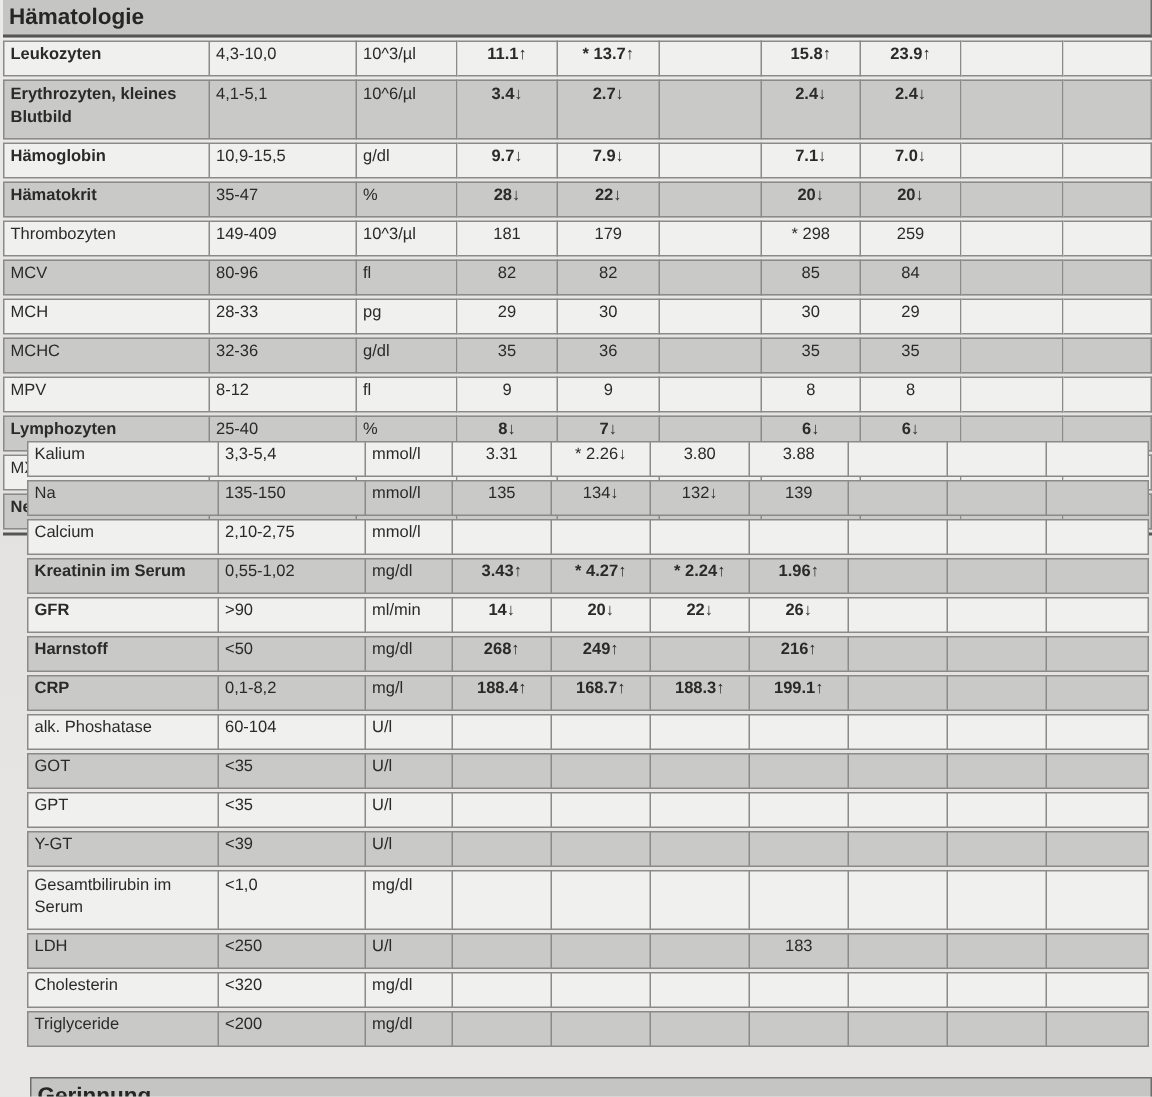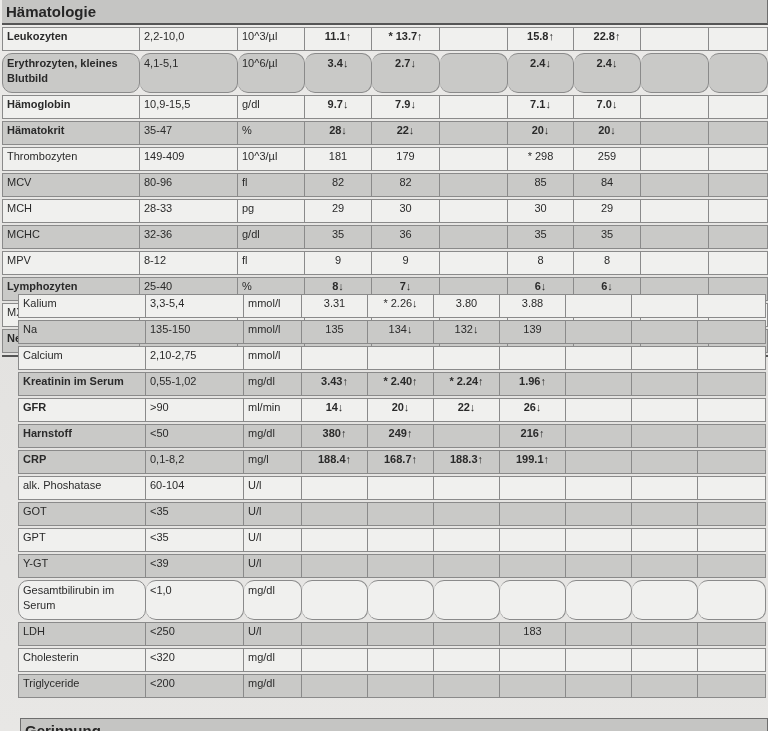--- a/index.html
+++ b/index.html
@@ -36,21 +36,21 @@
     font-size: 11px;
     padding: 2px 4px;
     height: 18px;
     vertical-align: top;
     white-space: nowrap;
     overflow: hidden;
   }
   table.grid td:first-child { border-left: 1px solid #8a8a8a; }
   table.grid tr.light td { background: #f0f0ee; }
   table.grid tr.dark td { background: #c9c9c7; }
-  table.grid tr.tall td { height: 34px; white-space: normal; line-height: 15px; border-radius: 10px; }
+  table.grid tr.tall td { height: 34px; white-space: normal; line-height: 15px; }
   table.grid td.val { text-align: center; }
   table.grid td.bold { font-weight: bold; }
   td.name.b { font-weight: bold; }
   .bottom-rule { border-top: 2px solid #555; }
 </style>
 </head>
 <body>
 
 <div class="page">
 
@@ -65,27 +65,27 @@
           <col style="width:68px">
           <col style="width:68px">
           <col style="width:66px">
           <col style="width:67px">
           <col style="width:68px">
           <col style="width:59px">
       </colgroup>
       <tbody id="haem-body">
           <tr class="light">
             <td class="name b">Leukozyten</td>
-            <td class="ref">2,2-10,0</td>
+            <td class="ref">4,3-10,0</td>
             <td class="unit">10^3/µl</td>
             <td class="val bold">11.1↑</td>
             <td class="val bold">* 13.7↑</td>
             <td class="val bold"></td>
             <td class="val bold">15.8↑</td>
-            <td class="val bold">22.8↑</td>
+            <td class="val bold">23.9↑</td>
             <td class="val bold"></td>
             <td class="val bold"></td>
           </tr>
           <tr class="dark tall">
             <td class="name b">Erythrozyten, kleines Blutbild</td>
             <td class="ref">4,1-5,1</td>
             <td class="unit">10^6/µl</td>
             <td class="val bold">3.4↓</td>
             <td class="val bold">2.7↓</td>
             <td class="val bold"></td>
@@ -268,21 +268,21 @@
             <td class="val"></td>
             <td class="val"></td>
             <td class="val"></td>
             <td class="val"></td>
           </tr>
           <tr class="dark">
             <td class="name b">Kreatinin im Serum</td>
             <td class="ref">0,55-1,02</td>
             <td class="unit">mg/dl</td>
             <td class="val bold">3.43↑</td>
-            <td class="val bold">* 2.40↑</td>
+            <td class="val bold">* 4.27↑</td>
             <td class="val bold">* 2.24↑</td>
             <td class="val bold">1.96↑</td>
             <td class="val bold"></td>
             <td class="val bold"></td>
             <td class="val bold"></td>
           </tr>
           <tr class="light">
             <td class="name b">GFR</td>
             <td class="ref">&gt;90</td>
             <td class="unit">ml/min</td>
@@ -291,21 +291,21 @@
             <td class="val bold">22↓</td>
             <td class="val bold">26↓</td>
             <td class="val bold"></td>
             <td class="val bold"></td>
             <td class="val bold"></td>
           </tr>
           <tr class="dark">
             <td class="name b">Harnstoff</td>
             <td class="ref">&lt;50</td>
             <td class="unit">mg/dl</td>
-            <td class="val bold">380↑</td>
+            <td class="val bold">268↑</td>
             <td class="val bold">249↑</td>
             <td class="val bold"></td>
             <td class="val bold">216↑</td>
             <td class="val bold"></td>
             <td class="val bold"></td>
             <td class="val bold"></td>
           </tr>
           <tr class="dark">
             <td class="name b">CRP</td>
             <td class="ref">0,1-8,2</td>

